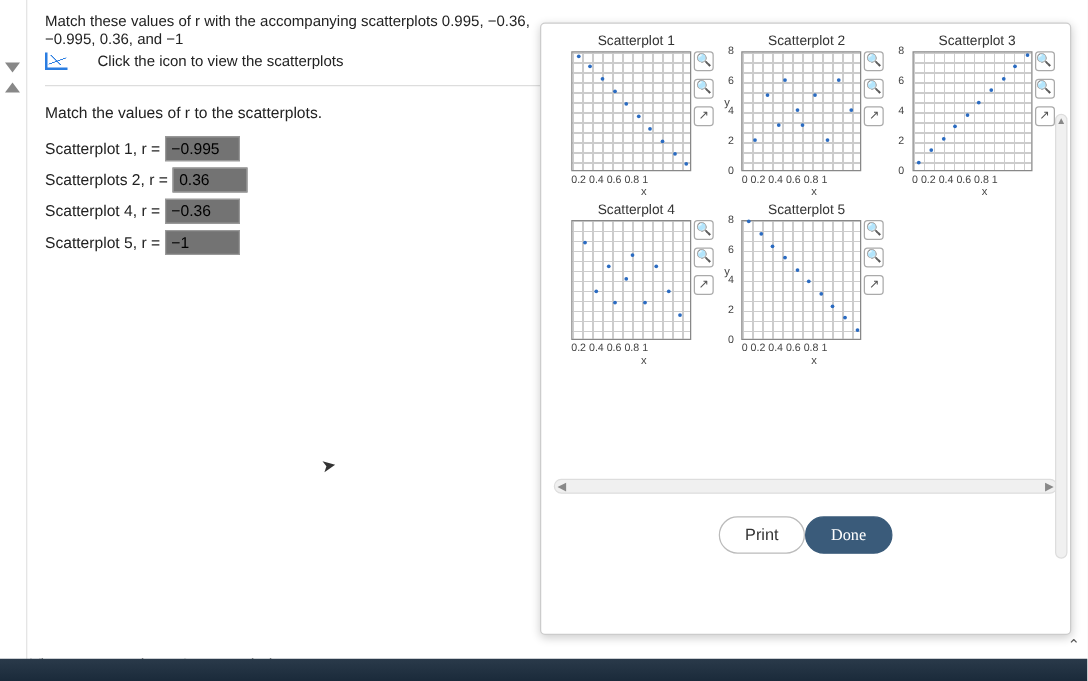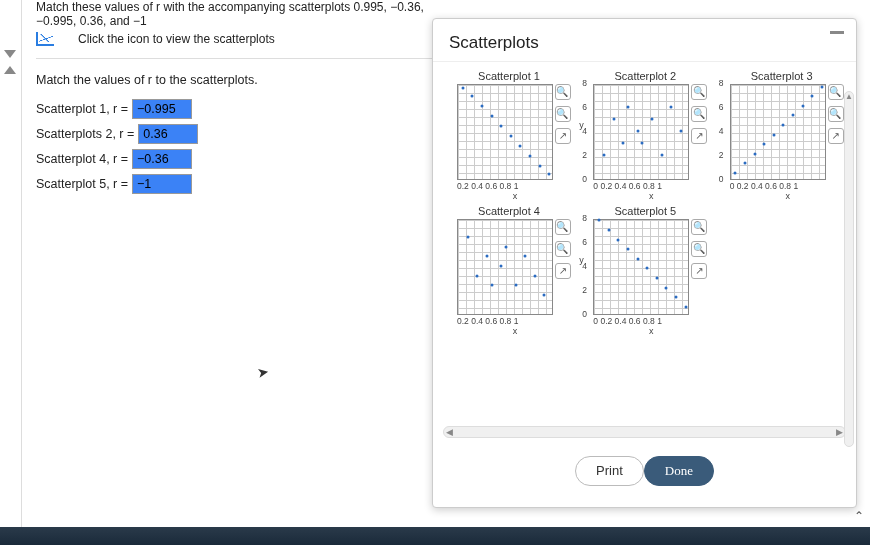--- a/index.html
+++ b/index.html
@@ -33,21 +33,21 @@
     border-right: 6px solid transparent;
   }
   .tri.up { border-bottom: 8px solid #888; }
   .tri.down { border-top: 8px solid #888; margin-top: 2px; }
   .main {
     position: absolute;
     left: 22px; right: 0; top: 0; bottom: 0;
     background: #fff;
   }
   .question-area {
-    padding: 0 14px;
+    padding: 10px 14px;
     font-size: 12px;
     color: #222;
     width: 430px;
   }
   .question-line { margin-bottom: 4px; }
   .click-line {
     display: flex;
     align-items: center;
     gap: 24px;
     font-size: 12px;
@@ -80,21 +80,21 @@
     align-items: center;
     gap: 4px;
     font-size: 12.5px;
     margin-bottom: 5px;
   }
   .answer-input {
     width: 60px;
     padding: 2px 4px;
     font-size: 12.5px;
     border: 1px solid #999;
-    background: #3b82f6;
+    background: #737373;
   }
   .bottom-links {
     position: absolute;
     left: 0; bottom: 6px;
     font-size: 13px;
     color: #666;
     padding-left: 2px;
     display: flex;
     gap: 20px;
   }
@@ -313,24 +313,20 @@
       </div>
   </div>
 
   <div class="bottom-links">
     <span>View an example</span>
     <span class="help">Get more help</span>
   </div>
 </div>
 
 <div class="modal">
-  <div class="modal-header">
-    <span>Scatterplots</span>
-    <div class="modal-min"></div>
-  </div>
   <div class="modal-body">
     <div class="plots-grid" id="plots-grid">
         <div class="plot-cell">
           <div class="plot-title">Scatterplot 1</div>
           <div class="plot-box">
             <div class="dot" style="left: 4.8px; bottom: 91.2px;"></div>
             <div class="dot" style="left: 14.4px; bottom: 82.56px;"></div>
             <div class="dot" style="left: 24px; bottom: 72.96px;"></div>
             <div class="dot" style="left: 33.6px; bottom: 63.36px;"></div>
             <div class="dot" style="left: 43.2px; bottom: 52.8px;"></div>

